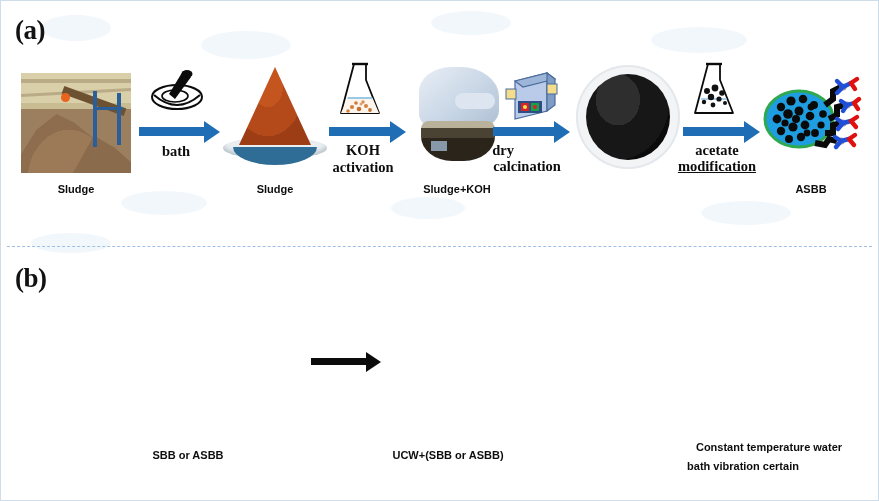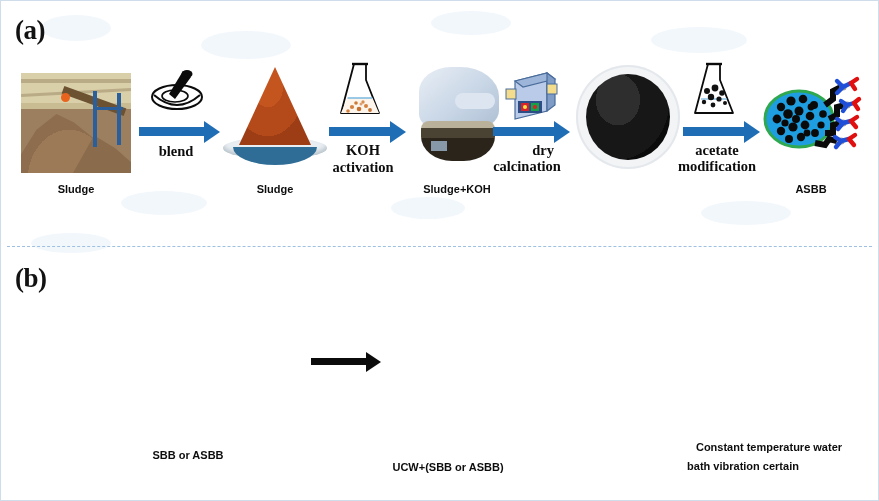--- a/index.html
+++ b/index.html
@@ -133,21 +133,21 @@
     <div id="mortar">
       <svg width="56" height="46" viewBox="0 0 56 46">
         <ellipse cx="28" cy="30" rx="25" ry="12" fill="#ffffff" stroke="#0b0b0b" stroke-width="2"></ellipse>
         <path d="M5 28 Q28 48 51 28" fill="#ffffff" stroke="#0b0b0b" stroke-width="2"></path>
         <ellipse cx="26" cy="29" rx="13" ry="6" fill="none" stroke="#0b0b0b" stroke-width="1.6"></ellipse>
         <path d="M34 4 L42 10 L26 32 L20 27 Z" fill="#0b0b0b"></path>
         <ellipse cx="38" cy="7" rx="5.5" ry="4" fill="#0b0b0b"></ellipse>
       </svg>
     </div>
     <div class="arrow-blue" style="left:138px;top:126px;width:66px;"></div>
-    <div class="steplabel" style="left:130px;top:143px;width:90px;">blend</div>
+    <div class="steplabel" style="left:130px;top:143px;width:90px;">bath</div>
 
     <div id="cone-dish">
       <div class="dishtop"></div>
       <div class="dishbot"></div>
       <div class="cone"></div>
     </div>
     <div class="caption" style="left:219px;top:182px;width:110px;">Sludge</div>
 
     <div id="koh-flask">
       <svg width="46" height="58" viewBox="0 0 46 58">
@@ -185,21 +185,21 @@
         <rect x="5" y="18" width="10" height="10" fill="#f3dd8c" stroke="#4a6c9b" stroke-width="1"></rect>
         <rect x="46" y="13" width="10" height="10" fill="#f3dd8c" stroke="#4a6c9b" stroke-width="1"></rect>
         <rect x="17" y="30" width="24" height="12" fill="#2c4d86"></rect>
         <rect x="20" y="32" width="8" height="8" fill="#d8232a"></rect>
         <rect x="30" y="32" width="8" height="8" fill="#18a046"></rect>
         <circle cx="24" cy="36" r="2" fill="#f2e34a"></circle>
         <circle cx="34" cy="36" r="2" fill="#d8232a"></circle>
       </svg>
     </div>
     <div class="arrow-blue" style="left:492px;top:126px;width:62px;"></div>
-    <div class="steplabel" style="left:496px;top:142px;width:92px;">dry</div>
+    <div class="steplabel" style="left:456px;top:142px;width:92px;">dry</div>
     <div class="steplabel" style="left:468px;top:158px;width:116px;">calcination</div>
 
     <div id="sbb-photo">
       <div class="black"></div>
     </div>
 
     <div id="acet-flask">
       <svg width="46" height="58" viewBox="0 0 46 58">
         <path d="M17 3 L29 3 L29 19 L42 52 L4 52 Z" fill="#ffffff" stroke="#0b0b0b" stroke-width="1.8" stroke-linejoin="round"></path>
         <line x1="15" y1="3" x2="31" y2="3" stroke="#0b0b0b" stroke-width="2.4"></line>
@@ -209,21 +209,21 @@
         <circle cx="31" cy="32" r="2.8" fill="#111"></circle>
           <circle cx="20" cy="36" r="3.2" fill="#111"></circle>
         <circle cx="28" cy="38" r="2.6" fill="#111"></circle>
           <circle cx="13" cy="41" r="2.2" fill="#111"></circle>
         <circle cx="34" cy="42" r="2" fill="#111"></circle>
           <circle cx="22" cy="44" r="2.4" fill="#111"></circle>
       </svg>
     </div>
     <div class="arrow-blue" style="left:682px;top:126px;width:62px;"></div>
     <div class="steplabel" style="left:668px;top:142px;width:96px;">acetate</div>
-    <div class="steplabel" style="left:652px;top:158px;width:128px;">modification</div>
+    <div class="steplabel" style="left:652px;top:158px;width:128px;text-decoration:underline;">modification</div>
 
     <div id="asbb-a">
       <svg width="96" height="92" viewBox="0 0 96 92">
         <ellipse cx="36" cy="48" rx="34" ry="28" fill="#1e9ee0" stroke="#2fa84f" stroke-width="3"></ellipse>
         <g fill="#0a0a0a">
           <circle cx="18" cy="36" r="4.2"></circle>
             <circle cx="28" cy="30" r="4.6"></circle>
             <circle cx="40" cy="28" r="4.3"></circle>
           <circle cx="51" cy="34" r="4"></circle>
             <circle cx="60" cy="43" r="3.8"></circle>
@@ -271,19 +271,19 @@
   <div class="divider"></div>
 
   <div class="panel" id="panel-b">
 
     <div class="panel-letter" style="left:14px;top:16px;">(b)</div>
 
     <div class="caption" style="left:72px;top:202px;width:230px;">SBB or ASBB</div>
 
     <div class="arrow-black" style="left:310px;top:111px;width:56px;"></div>
 
-    <div class="caption" style="left:332px;top:214px;width:230px;">UCW+(SBB or ASBB)</div>
+    <div class="caption" style="left:332px;top:202px;width:230px;">UCW+(SBB or ASBB)</div>
 
     <div class="caption" style="left:636px;top:194px;width:264px;">Constant temperature water</div>
     <div class="caption" style="left:610px;top:213px;width:264px;">bath vibration certain</div>
   </div>
 
 </div>
 
 </body></html>

